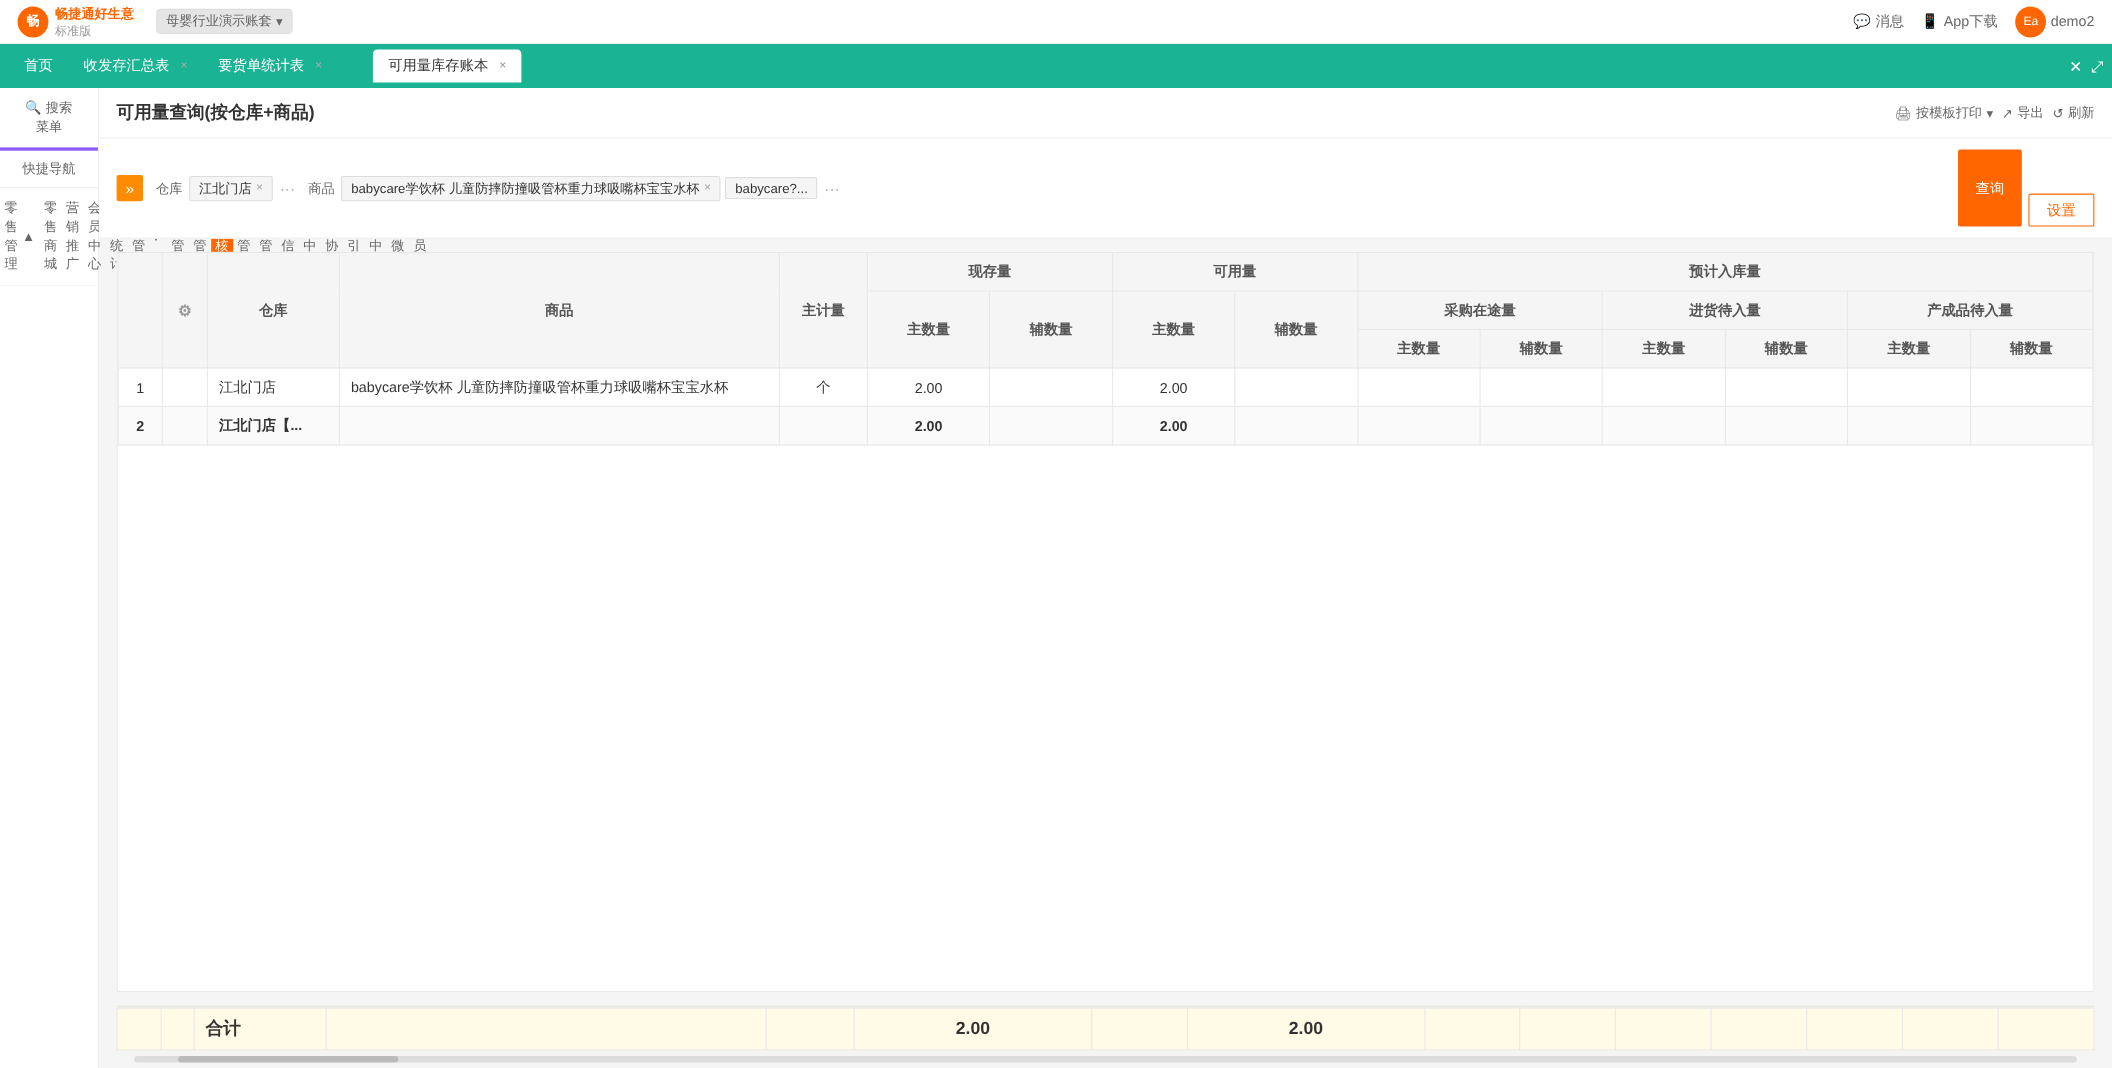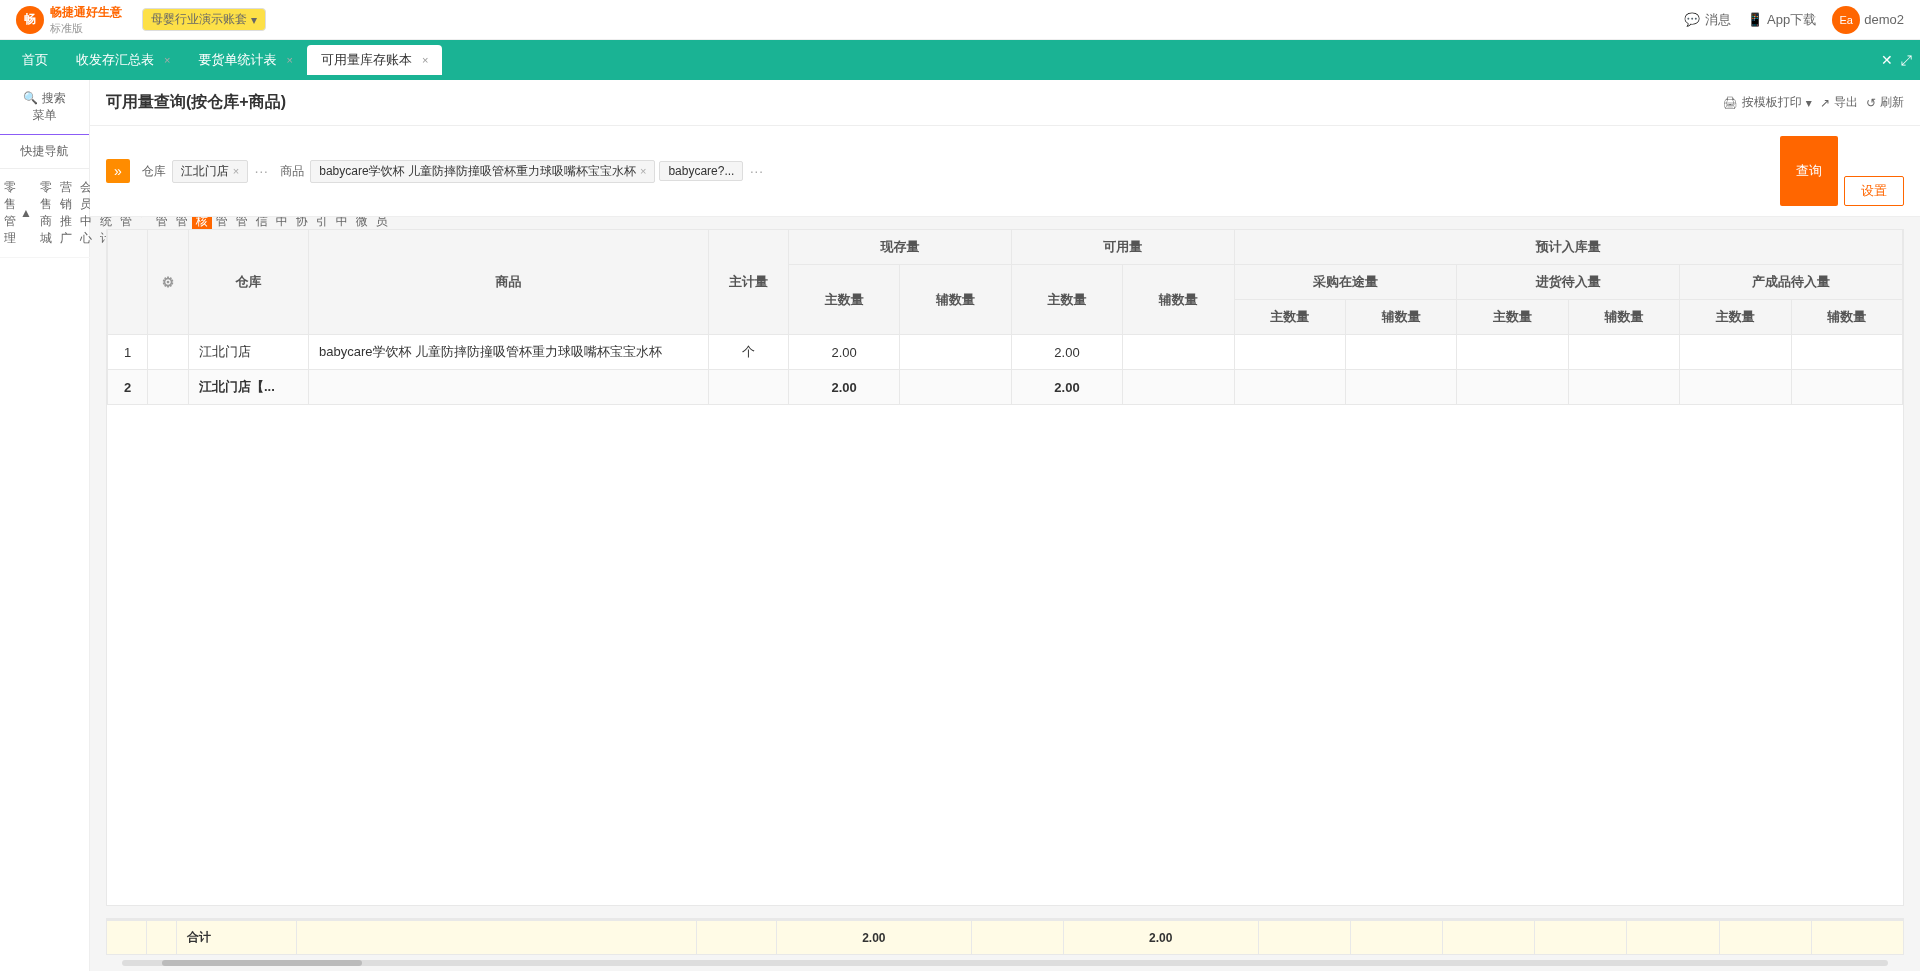--- a/index.html
+++ b/index.html
@@ -3,41 +3,41 @@
   <meta charset="utf-8">
   <style>
     * { margin: 0; padding: 0; box-sizing: border-box; }
     body { font-family: 'Microsoft YaHei', Arial, sans-serif; font-size: 13px; background: #f5f5f5; color: #333; width: 1920px; height: 971px; overflow: hidden; display: flex; flex-direction: column; }
 
     
     .top-bar { background: #fff; height: 40px; display: flex; align-items: center; justify-content: space-between; padding: 0 16px; border-bottom: 1px solid #eee; flex-shrink: 0; }
     .top-bar-left { display: flex; align-items: center; gap: 8px; }
     .brand-logo { display: flex; align-items: center; gap: 6px; }
     .brand-icon { width: 28px; height: 28px; background: #ff6600; border-radius: 50%; display: flex; align-items: center; justify-content: center; color: #fff; font-size: 12px; font-weight: bold; }
-    .template-selector { display: flex; align-items: center; gap: 4px; border: 1px solid #ddd; border-radius: 4px; padding: 2px 8px; cursor: pointer; background: #fde047; font-size: 12px; color: #666; margin-left: 12px; }
+    .template-selector { display: flex; align-items: center; gap: 4px; border: 1px solid #ddd; border-radius: 4px; padding: 2px 8px; cursor: pointer; background: #e5e5e5; font-size: 12px; color: #666; margin-left: 12px; }
     .top-bar-right { display: flex; align-items: center; gap: 16px; }
     .top-right-item { display: flex; align-items: center; gap: 4px; font-size: 13px; color: #666; cursor: pointer; }
     .avatar { width: 28px; height: 28px; border-radius: 50%; background: #ff6600; display: flex; align-items: center; justify-content: center; color: #fff; font-size: 11px; overflow: hidden; }
 
     
     .nav-tabs { background: #1ab394; height: 40px; display: flex; align-items: center; padding: 2px 8px; flex-shrink: 0; }
     .nav-tab { padding: 6px 14px; font-size: 13px; color: #fff; cursor: pointer; display: flex; align-items: center; gap: 6px; border-radius: 4px 4px 0 0; white-space: nowrap; }
     .nav-tab.home { color: #fff; }
-    .nav-tab.active { background: #fff; color: #333; }
+    .nav-tab.active { background: #fff; color: #333; margin-left: 32px; }
     .nav-tab .close-btn { font-size: 11px; color: #aaa; margin-left: 4px; }
     .nav-tab.active .close-btn { color: #999; }
     .nav-spacer { flex: 1; }
     .nav-actions { display: flex; align-items: center; gap: 8px; color: #fff; font-size: 16px; }
 
     
     .main-area { display: flex; flex: 1; overflow: hidden; }
 
     
     .sidebar { width: 90px; background: #fff; border-right: 1px solid #eee; display: flex; flex-direction: column; flex-shrink: 0; }
-    .sidebar-search { padding: 10px 23px; border-bottom: 1px solid #8b5cf6; }
+    .sidebar-search { padding: 10px 23px; border-bottom: 3px solid #8b5cf6; }
     .sidebar-search-btn { width: 100%; background: none; border: none; font-size: 12px; color: #666; cursor: pointer; text-align: center; }
     .sidebar-nav-btn { padding: 8px 4px; text-align: center; font-size: 12px; color: #666; cursor: pointer; border-bottom: 1px solid #eee; }
     .sidebar-item { padding: 10px 4px; text-align: center; font-size: 12px; color: #666; cursor: pointer; display: flex; flex-direction: column; align-items: center; gap: 4px; border-bottom: 1px solid #f5f5f5; }
     .sidebar-item.active { background: #ff6600; color: #fff; }
     .sidebar-group { display: flex; }
     .sidebar-group-header { padding: 10px 4px; text-align: center; font-size: 12px; color: #666; cursor: pointer; display: flex; align-items: center; justify-content: center; gap: 4px; border-bottom: 1px solid #f5f5f5; }
 
     
     .page-content { flex: 1; display: flex; flex-direction: column; overflow: hidden; }
     .page-header { background: #fff; padding: 12px 16px; border-bottom: 1px solid #eee; display: flex; align-items: center; justify-content: space-between; flex-shrink: 0; }
@@ -316,21 +316,21 @@
               <td></td>
               <td></td>
               <td></td>
               <td></td>
             </tr>
           </tbody>
         </table>
       </div>
 
       <div style="background:#fffbe6;border-top:2px solid #e8e8e8;padding:0;flex-shrink:0;margin:0 16px 0 16px;">
-        <table style="width:100%;border-collapse:collapse;font-size:12px;font-weight:bold;">
+        <table style="width:100%;border-collapse:collapse;font-size:16px;font-weight:bold;">
           <tbody>
               <tr>
             <td style="width:40px;padding:8px 10px;border:1px solid #e8e8e8;"></td>
             <td style="width:30px;padding:8px 10px;border:1px solid #e8e8e8;"></td>
             <td style="width:120px;padding:8px 10px;border:1px solid #e8e8e8;">合计</td>
             <td style="width:400px;padding:8px 10px;border:1px solid #e8e8e8;"></td>
             <td style="width:80px;padding:8px 10px;border:1px solid #e8e8e8;"></td>
             <td style="padding:8px 10px;text-align:center;border:1px solid #e8e8e8;">2.00</td>
             <td style="padding:8px 10px;text-align:center;border:1px solid #e8e8e8;"></td>
             <td style="padding:8px 10px;text-align:center;border:1px solid #e8e8e8;">2.00</td>

